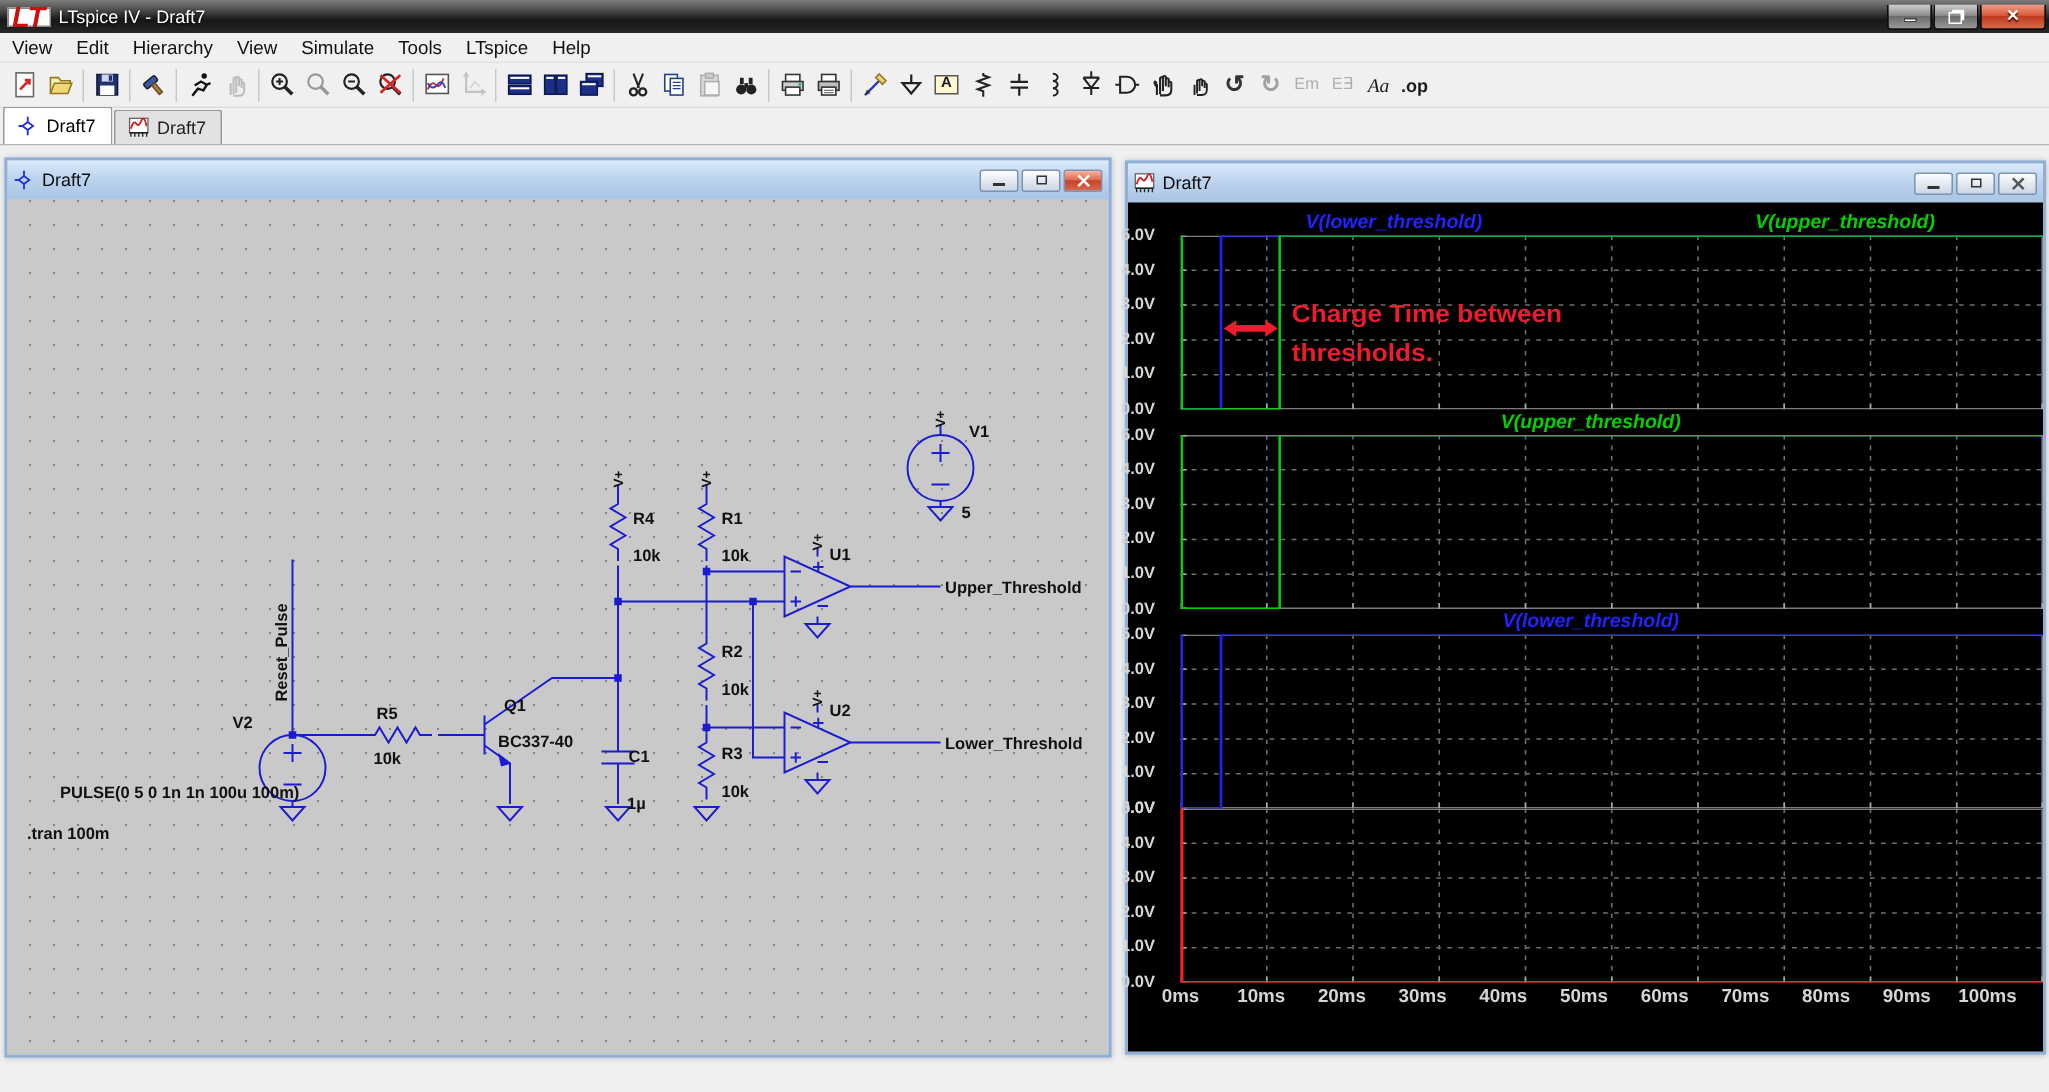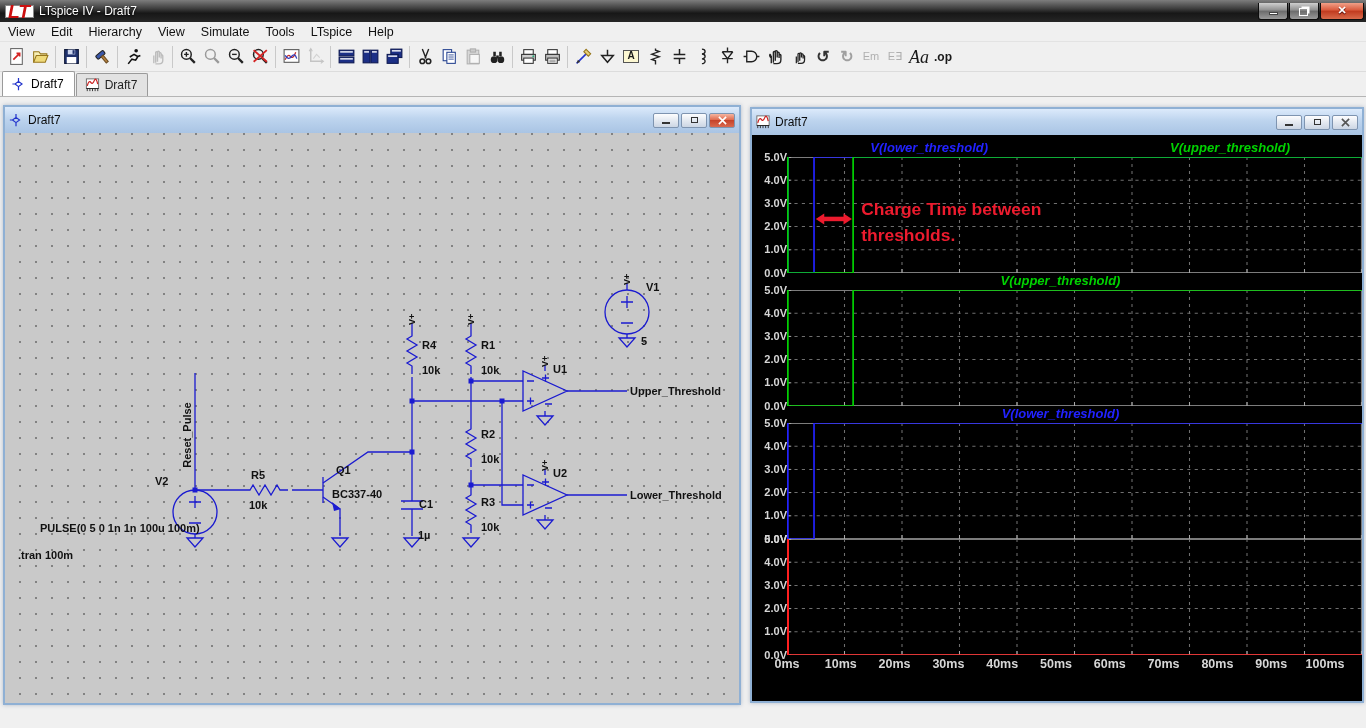--- a/index.html
+++ b/index.html
@@ -21,21 +21,21 @@
   .menu-item { padding:2px 8px; cursor:default; }
 
   .toolbar { height:30px; background:#f0f0f0; border-bottom:1px solid #dcdcdc; display:flex; align-items:center; padding-left:4px; }
   .tb-btn { width:24px; height:24px; display:flex; align-items:center; justify-content:center; position:relative; border:1px solid transparent; }
   .tb-btn svg { width:19px; height:19px; display:block; }
   .tb-btn.disabled { opacity:.42; filter:grayscale(1); }
   .tb-sep { width:1px; height:22px; background:#c9c9c9; margin:0 3px; }
   .tb-glyph { font-size:12px; color:#1a1a1a; line-height:1; }
   .tb-btn[data-name="undo-icon"] .tb-glyph, .tb-btn[data-name="redo-icon"] .tb-glyph { font-size:16px; font-weight:bold; color:#333; }
   .tb-btn[data-name="mirror-icon"] .tb-glyph, .tb-btn[data-name="rotate-icon"] .tb-glyph { font-size:11px; color:#555; }
-  .tb-btn[data-name="text-icon"] .tb-glyph { font-size:18px; font-style:italic; font-family:"Liberation Serif",serif; }
+  .tb-btn[data-name="text-icon"] .tb-glyph { font-size:13px; font-style:italic; font-family:"Liberation Serif",serif; }
   .tb-btn[data-name="spice-directive-icon"] .tb-glyph { font-size:12px; font-weight:bold;text-align:right; }
   .tb-btn[data-name="place-net-label-icon"] .tb-glyph { border:1px solid #555; background:#fdf8d2; padding:0px 3px 1px 3px; font-size:10px; font-weight:bold; }
 
   .tabbar { height:25px; background:#f0f0f0; display:flex; align-items:flex-end; padding-left:2px; border-bottom:1px solid #b5b5b5; }
   .tab { display:flex; align-items:center; gap:5px; font-size:12px; padding:3px 10px 4px 8px; border:1px solid #9a9a9a; border-bottom:none; border-radius:2px 2px 0 0; margin-right:1px; height:23px; }
   .tab.active { background:#fff; height:25px; position:relative; z-index:2; }
   .tab.inactive { background:#e2e2e2; color:#222; }
   .tab svg { width:15px; height:14px; }
 
   
@@ -57,21 +57,21 @@
   .wire { stroke:#1b1bd0; stroke-width:1.3; fill:none; }
   .nodeq { fill:#1b1bd0; }
   .vp { font-size:9px !important; }
 
   
   .wave-content { position:relative; width:610px; height:566px; background:#000; padding-top:5px; }
   .pane-title { position:relative; height:17px; margin-left:35px; margin-right:28px;font-style:italic; }
   .pane-title span { position:absolute; top:0; transform:translateX(-50%); font-size:13px; font-weight:bold; white-space:nowrap; }
   .plot-row { display:flex; }
   .ygutter { width:35px; position:relative; }
-  .ylab { position:absolute; right:0; font-size:11px; font-weight:bold; color:#d6d6d6; white-space:nowrap; }
+  .ylab { position:absolute; right:17px; font-size:11px; font-weight:bold; color:#d6d6d6; white-space:nowrap; }
   svg.plot { flex:1; height:116px; display:block; }
   .grid { stroke:#6f6f6f; stroke-width:1; stroke-dasharray:3 4; }
   .pane-border { fill:none; stroke:#7c7c7c; stroke-width:1; }
   .tick { stroke:#a8a8a8; stroke-width:1; }
   .xaxis { position:relative; height:20px; margin-left:35px; margin-right:37px; }
   .xaxis span { position:absolute; top:2px; transform:translateX(-50%); font-size:12.5px; font-weight:bold; color:#d6d6d6; white-space:nowrap; }
   .ann { font-size:16.5px; font-weight:bold; font-family:"Liberation Sans",sans-serif; }
 </style>
 </head>
 <body>

